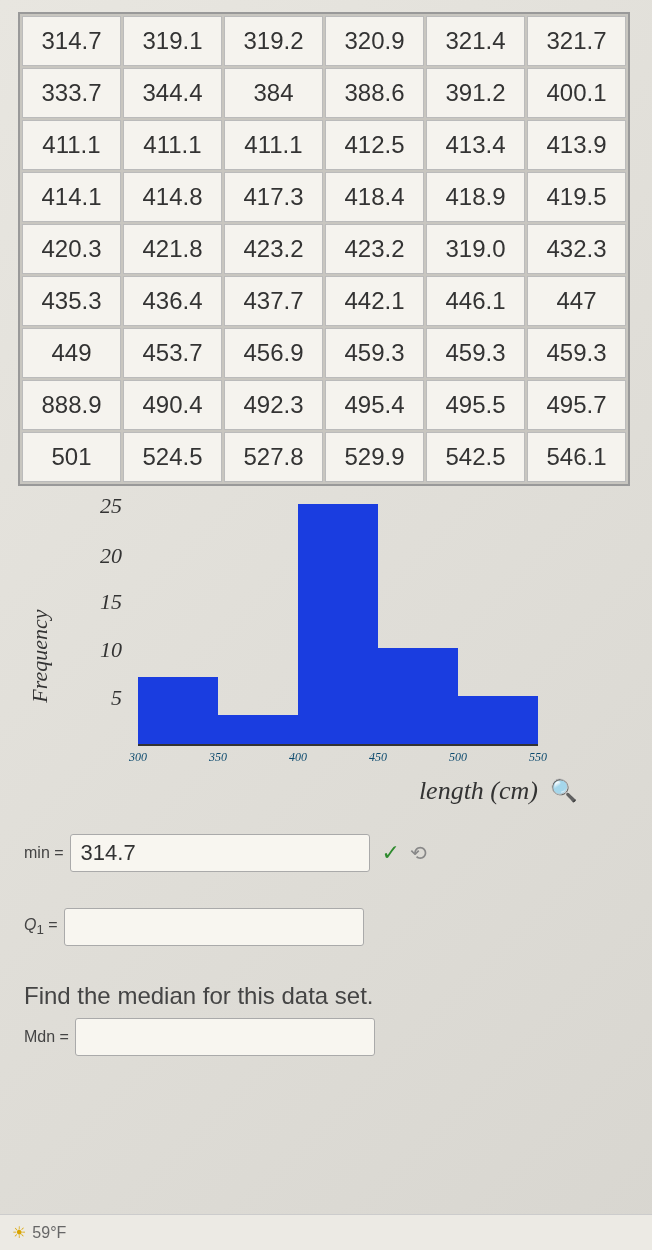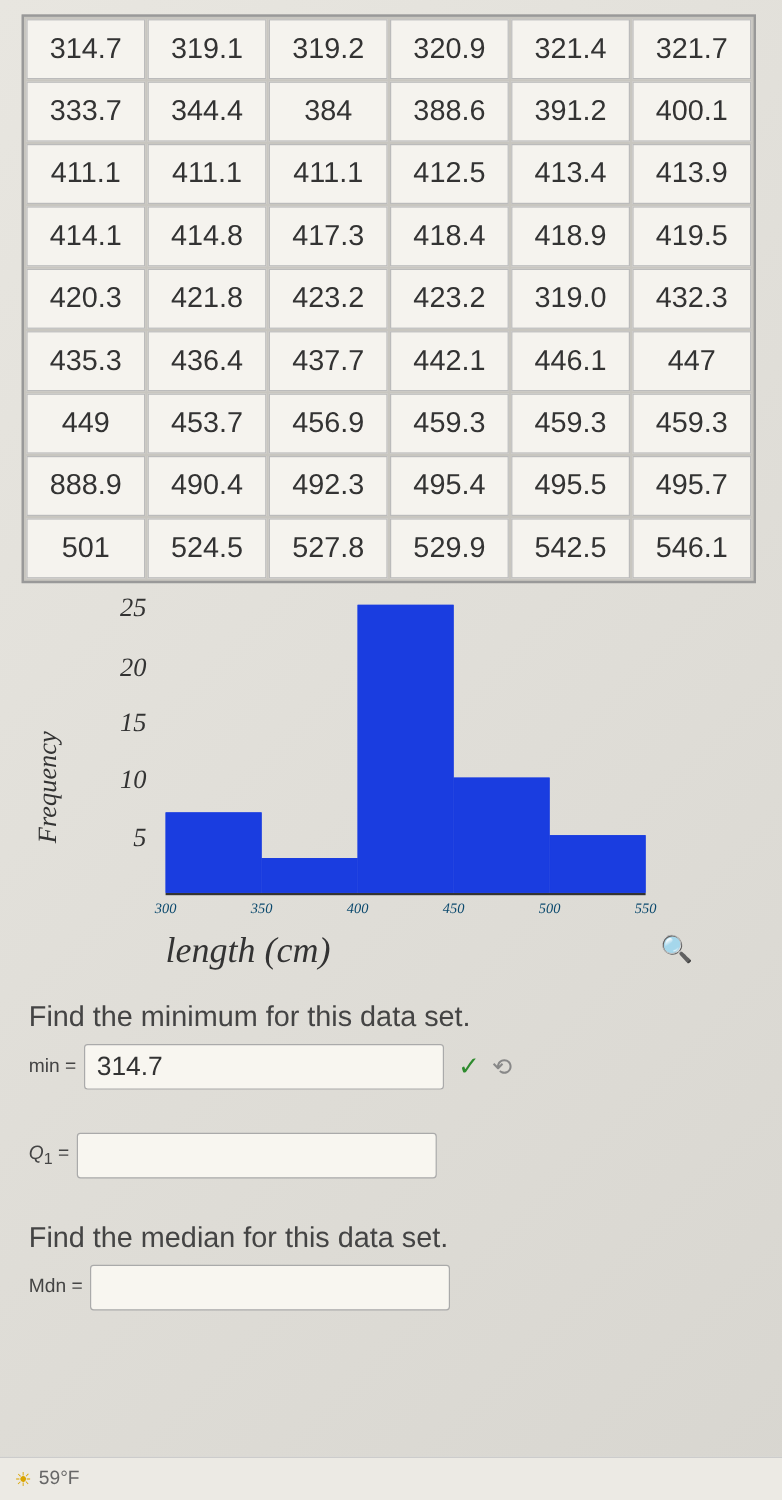--- a/index.html
+++ b/index.html
@@ -88,24 +88,24 @@
     font-size: 12px;
     font-style: italic;
     color: #0c4a6e;
     transform: translateX(-50%);
   }
   .xlabel {
     position: absolute;
     left: 50px;
     top: 270px;
     width: 400px;
-    text-align: left;
+    text-align: right;
     font-family: "Times New Roman", serif;
     font-style: italic;
-    font-size: 30px;
+    font-size: 26px;
     color: #333;
   }
   .magnify {
     position: absolute;
     right: -10px;
     top: 272px;
     color: #888;
     font-size: 22px;
   }
   .questions {
@@ -271,21 +271,20 @@
         <div class="xtick" style="left: 240px;">450</div>
         <div class="xtick" style="left: 320px;">500</div>
         <div class="xtick" style="left: 400px;">550</div>
       </div>
     <div class="xlabel">length (cm)</div>
     <span class="magnify">🔍</span>
   </div>
 
   <div class="questions">
     <div class="qrow">
-      <div class="qtext">Find the minimum for this data set.</div>
       <div class="ansline">
         <span class="anslabel">min =</span>
         <input class="input" value="314.7" style="">
         <span class="check">✓</span>
         <span class="retry">⟲</span>
       </div>
     </div>
 
     <div class="qrow">
       <div class="ansline">

